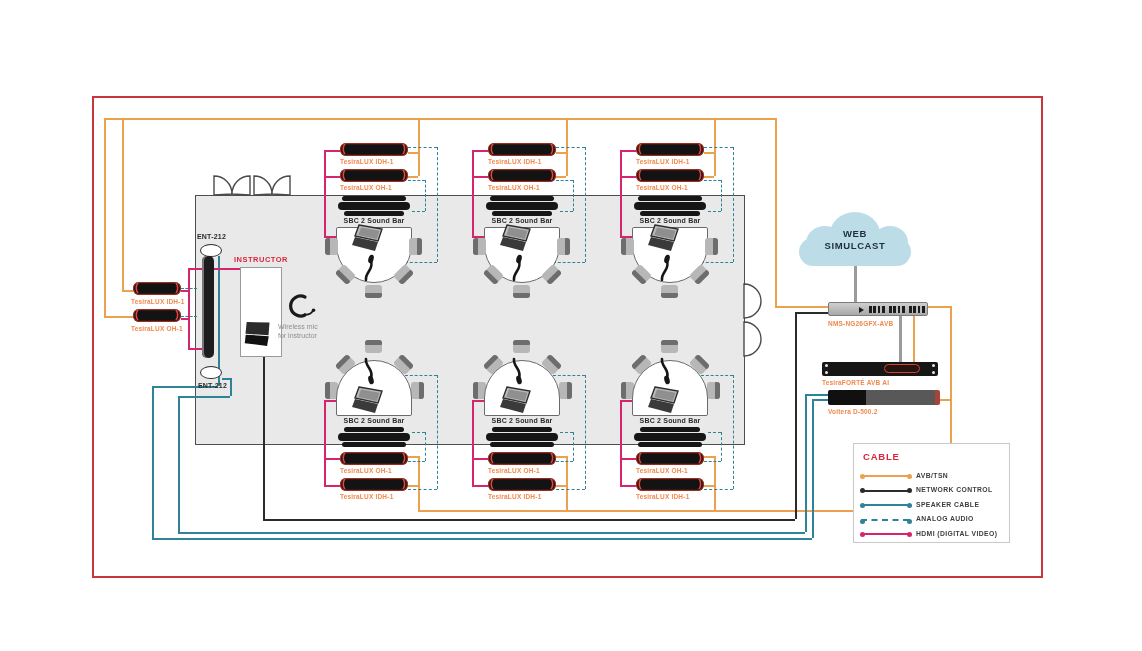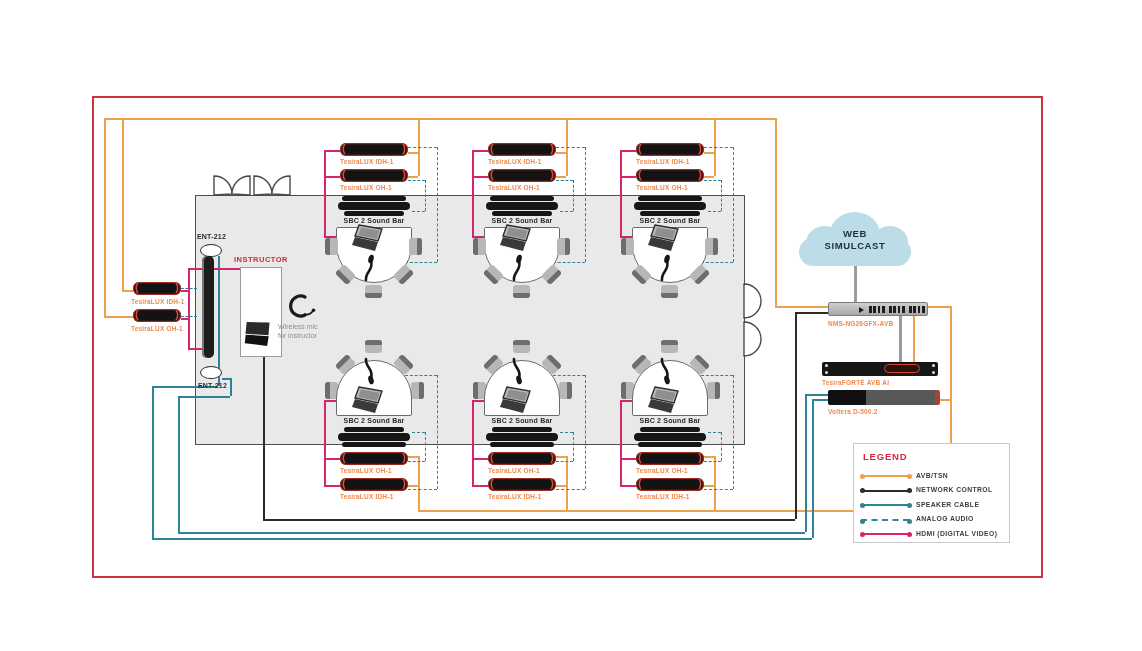--- a/index.html
+++ b/index.html
@@ -436,21 +436,21 @@
     <div class="screw" style="left:110px;top:2px"></div>
     <div class="screw" style="left:110px;top:9px"></div>
     <div class="forte-pill"></div>
   </div>
   <div class="olab" style="left:822px;top:379px">TesiraFORTÉ AVB AI</div>
 
   <div class="amp"></div>
   <div class="olab" style="left:828px;top:408px">Voltera D-500.2</div>
 
   <div class="legend">
-    <div class="legend-title">LEGEND</div>
+    <div class="legend-title">CABLE</div>
     <div id="legend-items">
         <div class="litem" style="top:25px">
           <div class="lsample" style="background: rgb(235, 161, 78);">
             <div class="ldot" style="left: -1px; background: rgb(235, 161, 78);"></div>
             <div class="ldot" style="left: 46px; background: rgb(235, 161, 78);"></div>
           </div>
           <div class="llab" style="">AVB/TSN</div>
         </div>
         <div class="litem" style="top:39.5px">
           <div class="lsample" style="background: rgb(43, 43, 43);">

